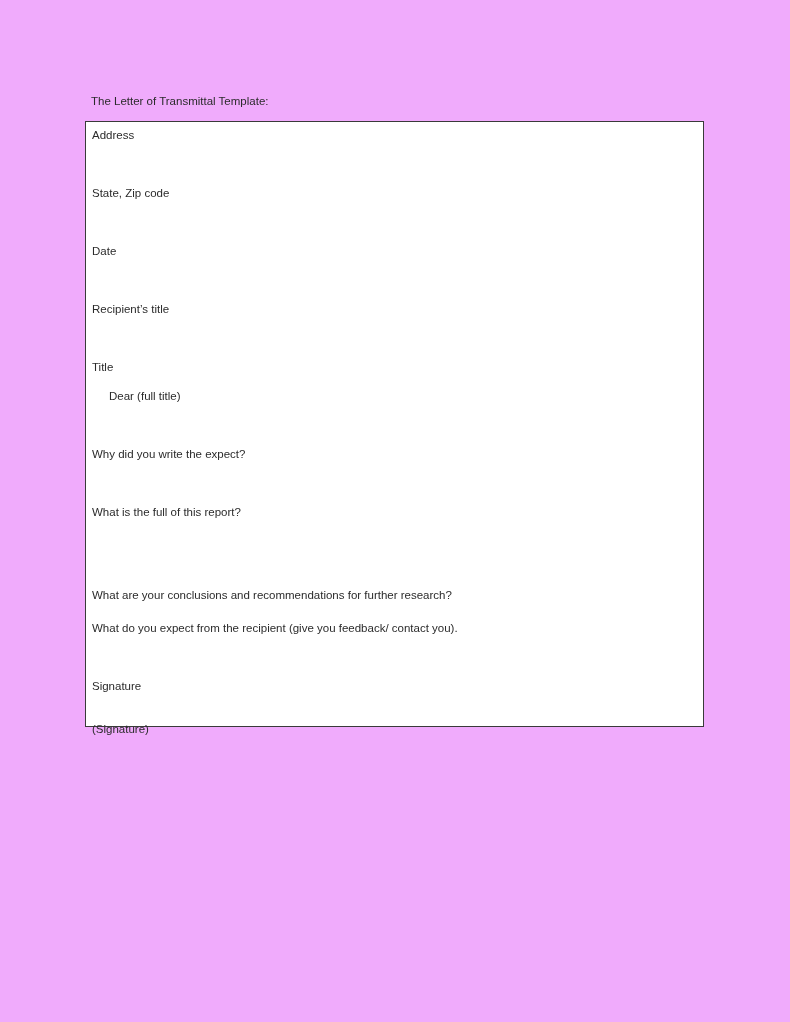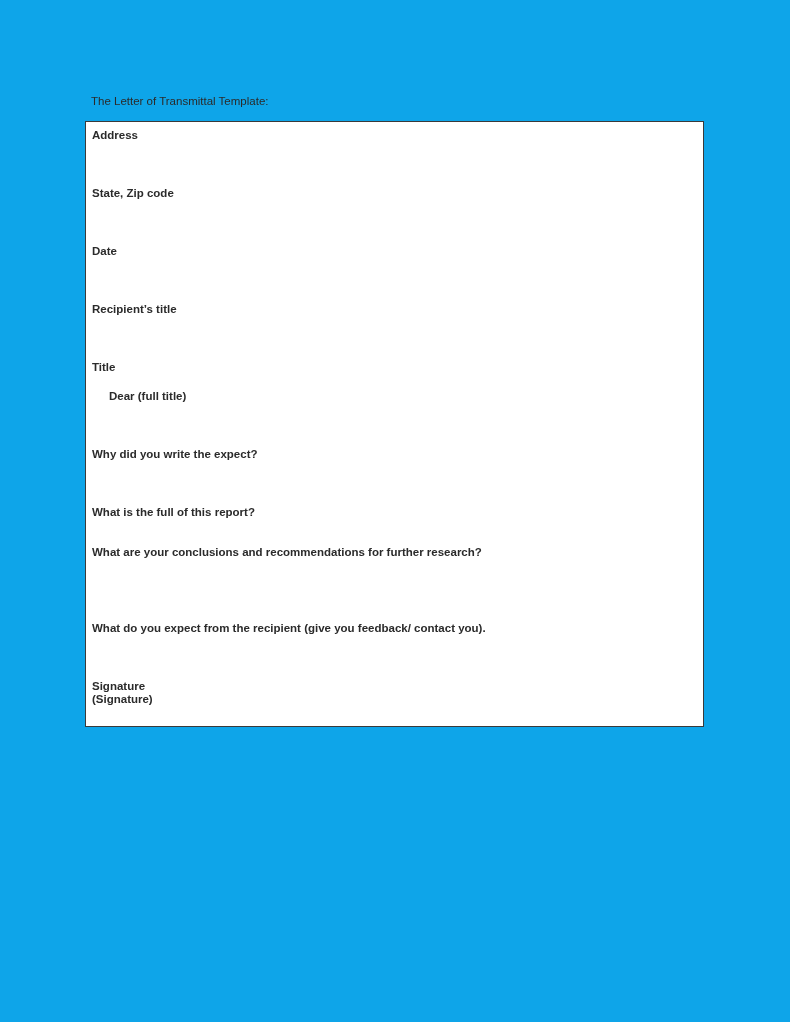--- a/index.html
+++ b/index.html
@@ -10,41 +10,40 @@
   body {
     width: 790px;
     height: 1022px;
     position: relative;
     font-family: "Liberation Sans", sans-serif;
     -webkit-font-smoothing: antialiased;
   }
   .page {
     position: absolute;
     inset: 0;
-    background: #0ea5e9;
+    background: #f0abfc;
   }
   .doc-heading {
     position: absolute;
     left: 91px;
     top: 94px;
     font-size: 11.5px;
     line-height: 14px;
     color: #2b2b2b;
     white-space: nowrap;
   }
   .template-box {
     position: absolute;
     left: 85px;
     top: 121px;
     width: 619px;
     height: 606px;
     border: 1px solid #3a3a3a;
     box-sizing: border-box;
     background: #ffffff;
-    font-weight: bold;
   }
   .field-line {
     position: absolute;
     left: 6px;
     font-size: 11.5px;
     line-height: 14px;
     color: #2b2b2b;
     white-space: nowrap;
   }
 </style>
@@ -58,19 +57,19 @@
   <div class="template-box">
 
   <div class="field-line" style="top: 6px;">Address</div>
       <div class="field-line" style="top: 64px;">State, Zip code</div>
       <div class="field-line" style="top: 122px;">Date</div>
       <div class="field-line" style="top: 180px;">Recipient’s title</div>
       <div class="field-line" style="top: 238px;">Title</div>
       <div class="field-line" style="top: 267px; padding-left: 17px;">Dear (full title)</div>
       <div class="field-line" style="top: 325px;">Why did you write the expect?</div>
       <div class="field-line" style="top: 383px;">What is the full of this report?</div>
-      <div class="field-line" style="top: 423px;">What are your conclusions and recommendations for further research?</div>
+      <div class="field-line" style="top: 466px;">What are your conclusions and recommendations for further research?</div>
       <div class="field-line" style="top: 499px;">What do you expect from the recipient (give you feedback/ contact you).</div>
       <div class="field-line" style="top: 557px;">Signature</div>
-      <div class="field-line" style="top: 570px; text-align: right;">(Signature)</div>
+      <div class="field-line" style="top: 600px; text-align: right;">(Signature)</div>
     </div>
 
 </div>
 
 </body></html>

